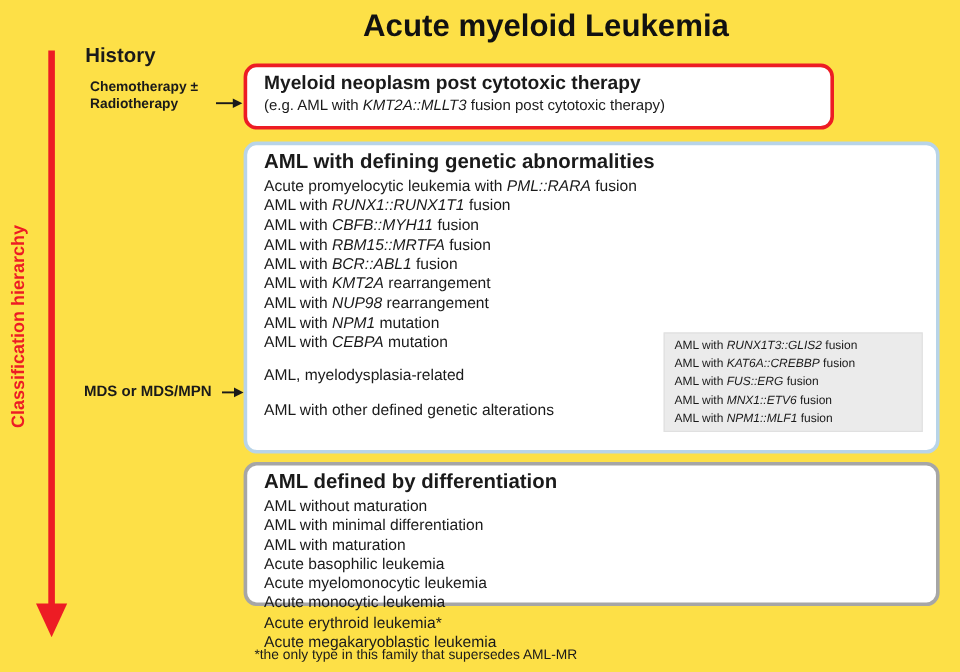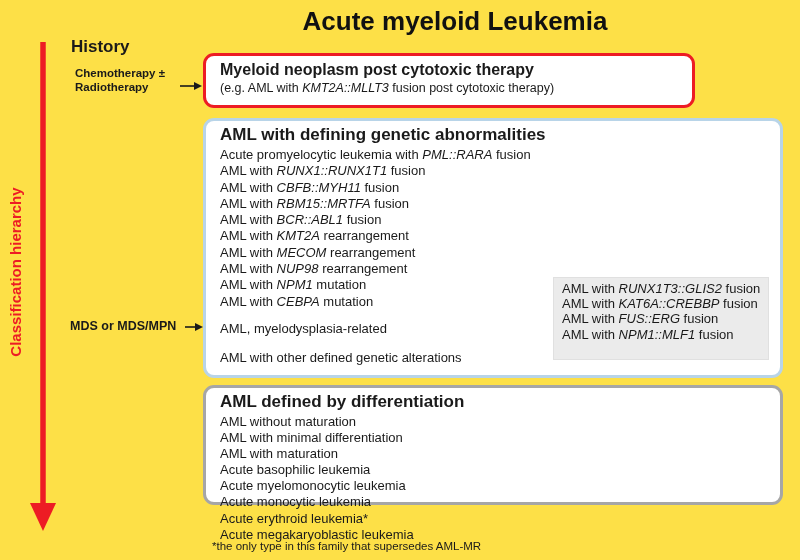--- a/index.html
+++ b/index.html
@@ -35,21 +35,21 @@
   .li { font-size:13px; line-height:16.3px; white-space:nowrap; }
   .gray-box .li { line-height:16.1px; }
   .li .gene, .sub .gene { font-style:italic; }
   .li-mds   { margin-top:11px; }
   .li-other { margin-top:13px; }
 
   .subbox {
     position:absolute; left:553px; top:277px; width:216px; height:83px;
     background:#ebebeb; border:1px solid #e0e0e0; padding:3px 8px;
   }
-  .subbox .li { font-size:13px; line-height:15.2px; }
+  .subbox .li { font-size:10px; line-height:15.2px; }
 
   .footnote { position:absolute; left:212px; top:540px; font-size:11.5px; }
 </style>
 </head>
 <body>
 
 <div class="canvas">
 
   <svg class="svg-layer" viewBox="0 0 800 560">
     <line x1="43" y1="42" x2="43" y2="505" stroke="#ed1c24" stroke-width="5.5"></line>
@@ -80,32 +80,32 @@
   </div>
 
   <div class="box blue-box">
     <div class="box-hdr">AML with defining genetic abnormalities</div>
     <div class="li"><span>Acute promyelocytic leukemia with </span><span class="gene">PML::RARA</span><span> fusion</span></div>
     <div class="li"><span>AML with </span><span class="gene">RUNX1::RUNX1T1</span><span> fusion</span></div>
     <div class="li"><span>AML with </span><span class="gene">CBFB::MYH11</span><span> fusion</span></div>
     <div class="li"><span>AML with </span><span class="gene">RBM15::MRTFA</span><span> fusion</span></div>
     <div class="li"><span>AML with </span><span class="gene">BCR::ABL1</span><span> fusion</span></div>
     <div class="li"><span>AML with </span><span class="gene">KMT2A</span><span> rearrangement</span></div>
-    <div class="li"><span>AML with </span><span class="gene">MECOM</span><span> rearrangement</span></div>
     <div class="li"><span>AML with </span><span class="gene">NUP98</span><span> rearrangement</span></div>
     <div class="li"><span>AML with </span><span class="gene">NPM1</span><span> mutation</span></div>
     <div class="li"><span>AML with </span><span class="gene">CEBPA</span><span> mutation</span></div>
     <div class="li li-mds">AML, myelodysplasia-related</div>
     <div class="li li-other">AML with other defined genetic alterations</div>
   </div>
 
   <div class="subbox">
     <div class="li"><span>AML with </span><span class="gene">RUNX1T3::GLIS2</span><span> fusion</span></div>
     <div class="li"><span>AML with </span><span class="gene">KAT6A::CREBBP</span><span> fusion</span></div>
     <div class="li"><span>AML with </span><span class="gene">FUS::ERG</span><span> fusion</span></div>
+    <div class="li"><span>AML with </span><span class="gene">MNX1::ETV6</span><span> fusion</span></div>
     <div class="li"><span>AML with </span><span class="gene">NPM1::MLF1</span><span> fusion</span></div>
   </div>
 
   <div class="box gray-box">
     <div class="box-hdr">AML defined by differentiation</div>
     <div class="li">AML without maturation</div>
     <div class="li">AML with minimal differentiation</div>
     <div class="li">AML with maturation</div>
     <div class="li">Acute basophilic leukemia</div>
     <div class="li">Acute myelomonocytic leukemia</div>

